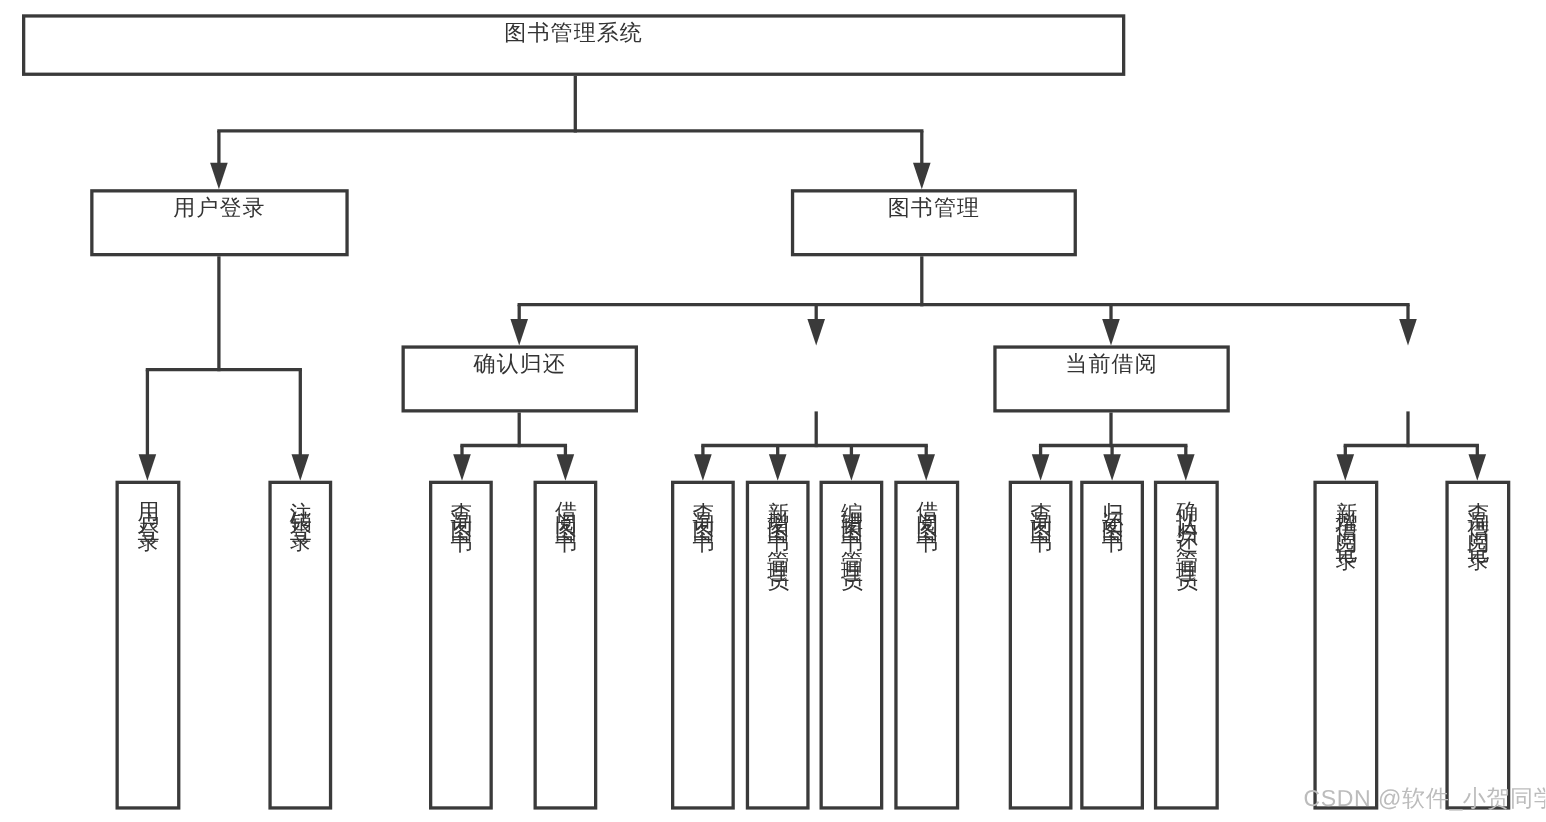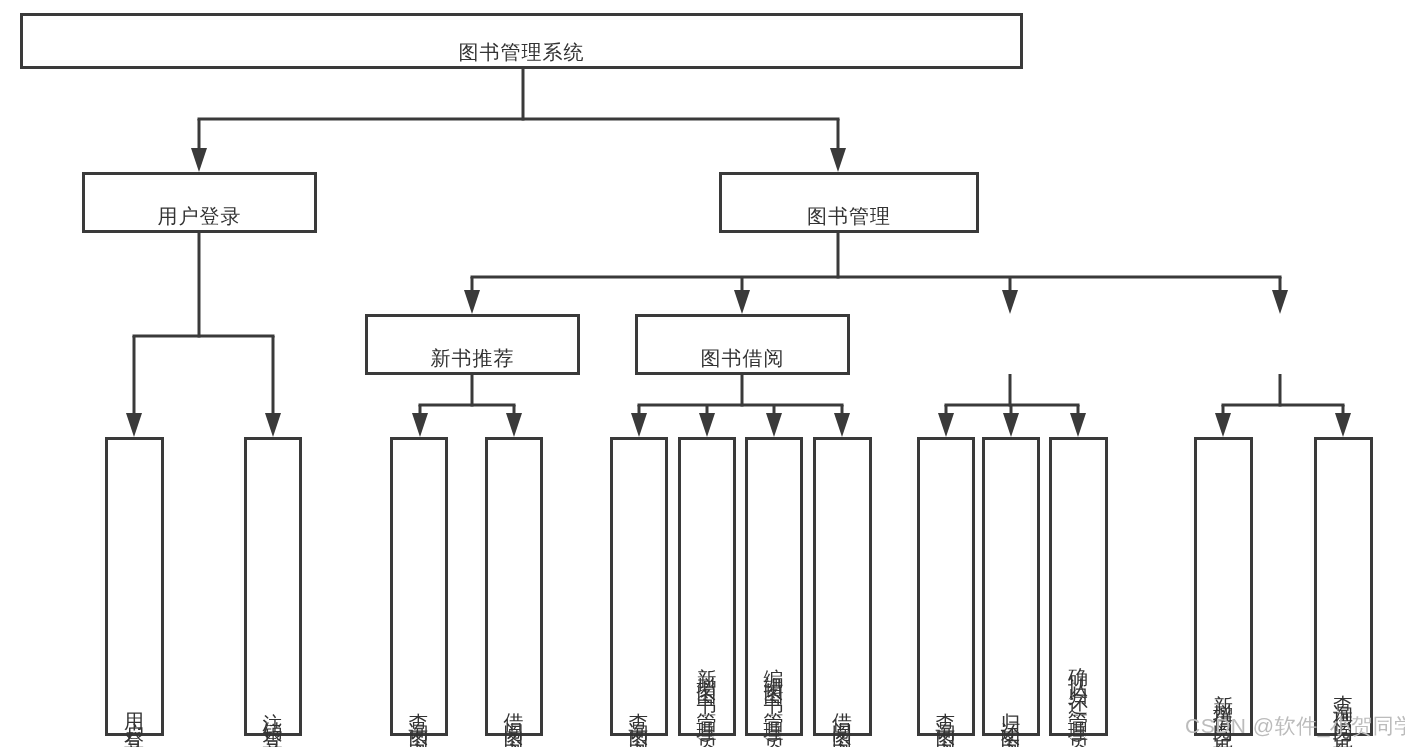--- a/index.html
+++ b/index.html
@@ -11,21 +11,21 @@
     overflow:hidden;
   }
   .connectors{position:absolute;left:0;top:0;z-index:1;}
   .connectors line{stroke:var(--line,#3a3a3a);stroke-width:3;}
   .connectors polygon{fill:var(--line,#3a3a3a);}
   .node{
     position:absolute;
     box-sizing:border-box;
     border:3px solid var(--line,#3a3a3a);
     background:#ffffff;
-    display:flex;align-items:flex-end;justify-content:center;
+    display:flex;align-items:flex-start;justify-content:center;
     color:var(--text,#333333);
     font-size:20px;
     letter-spacing:1px;
     z-index:2;
     white-space:nowrap;
   }
   .leaf span{
     writing-mode:vertical-rl;
     text-orientation:mixed;
     letter-spacing:9px;
@@ -114,24 +114,24 @@
   </div>
 
   <div class="node" style="left:82px;top:172px;width:235px;height:61px">
     <span>用户登录</span>
   </div>
   <div class="node" style="left:719px;top:172px;width:260px;height:61px">
     <span>图书管理</span>
   </div>
 
   <div class="node" style="left:365px;top:314px;width:215px;height:61px">
-    <span>新书推荐</span>
+    <span>确认归还</span>
   </div>
-  <div class="node" style="left:635px;top:314px;width:215px;height:61px">
-    <span>图书借阅</span>
+  <div class="node" style="left:903px;top:314px;width:215px;height:61px">
+    <span>当前借阅</span>
   </div>
 
   <div class="node leaf" style="left:105px;top:437px;width:59px;height:299px">
     <span>用户登录</span>
   </div>
   <div class="node leaf" style="left:244px;top:437px;width:58px;height:299px">
     <span>注销登录</span>
   </div>
 
   <div class="node leaf" style="left:390px;top:437px;width:58px;height:299px">

